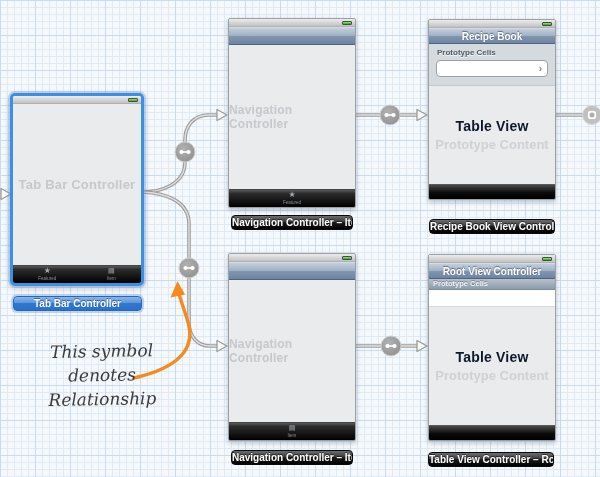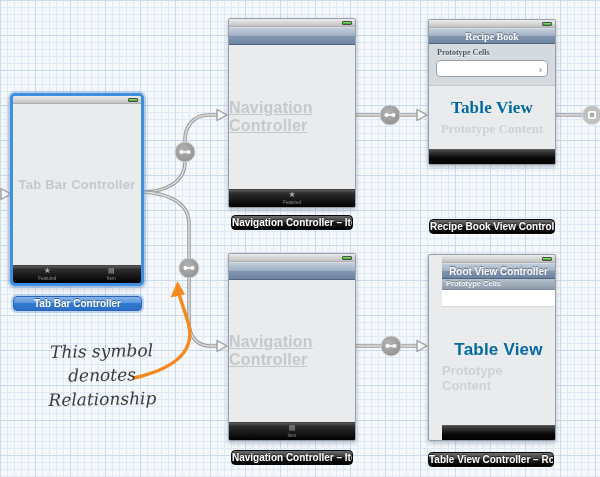--- a/index.html
+++ b/index.html
@@ -43,22 +43,22 @@
     flex:0 0 16px; height:16px;
     background:linear-gradient(#c3cedb 0%, #9fb0c4 49%, #8296af 50%, #6e84a2 100%);
     border-top:1px solid #d4dce5; border-bottom:1px solid #51647f;
     color:#fff; font-size:10px; font-weight:bold; text-align:center; line-height:15px;
     text-shadow:0 -1px 1px rgba(0,0,0,.45);
   }
   .navbar.tall { flex:0 0 18px; height:18px; line-height:17px; }
 
   .content { flex:1 1 auto; display:flex; flex-direction:column; align-items:center; justify-content:center; }
   .ghost-title { color:#c5c9cd; font-weight:bold; font-size:13px; letter-spacing:.2px; }
-  .ghost-title.nav { font-size:16px;text-decoration:underline; }
-  .ghost-title.table { font-size:17px; color:#0369a1; }
+  .ghost-title.nav { font-size:12px; }
+  .ghost-title.table { font-size:14px; color:#0f172a; }
   .ghost-sub { color:#ced2d6; font-weight:bold; font-size:13px; margin-top:3px; }
 
   .tabbar {
     flex:0 0 18px; height:18px;
     background:linear-gradient(#5a5a5a 0%, #2c2c2c 20%, #000 100%);
     border-top:1px solid #444;
     display:flex; align-items:center; justify-content:space-around;
   }
   .tabitem { display:flex; flex-direction:column; align-items:center; line-height:1; }
   .tabitem .glyph { color:#a4a8ad; font-size:8px; height:9px; }
@@ -230,21 +230,21 @@
     </div>
     <div class="tabbar">
       <div class="tabitem">
         <span class="glyph">★</span>
         <span class="tlabel">Featured</span>
       </div>
     </div>
   </div>
   <div class="scene-label dark" style="left:231px; top:215px; width:122px;">Navigation Controller – Item</div>
 
-  <div class="card" style="left:428px; top:19px; width:128px; height:146px;font-family:Liberation Serif, serif;">
+  <div class="card" style="left:428px; top:19px; width:128px; height:181px;">
     <div class="statusbar">
       <div class="battery"></div>
     </div>
     <div class="navbar">
       <span>Recipe Book</span>
     </div>
     <div class="grouped">
       <div class="section-label">Prototype Cells</div>
       <div class="gcell">
         <span class="chev">›</span>
@@ -268,21 +268,21 @@
     </div>
     <div class="tabbar">
       <div class="tabitem">
         <span class="glyph" style="font-size:7px;">▤</span>
         <span class="tlabel">Item</span>
       </div>
     </div>
   </div>
   <div class="scene-label dark" style="left:231px; top:450px; width:122px;">Navigation Controller – Item</div>
 
-  <div class="card" style="left:428px; top:254px; width:128px; height:187px;padding-left:13px;">
+  <div class="card" style="left:428px; top:254px; width:128px; height:187px;">
     <div class="statusbar">
       <div class="battery"></div>
     </div>
     <div class="navbar">
       <span>Root View Controller</span>
     </div>
     <div class="plainheader">Prototype Cells</div>
     <div class="pcell"></div>
     <div class="content">
       <span class="ghost-title table">Table View</span>

